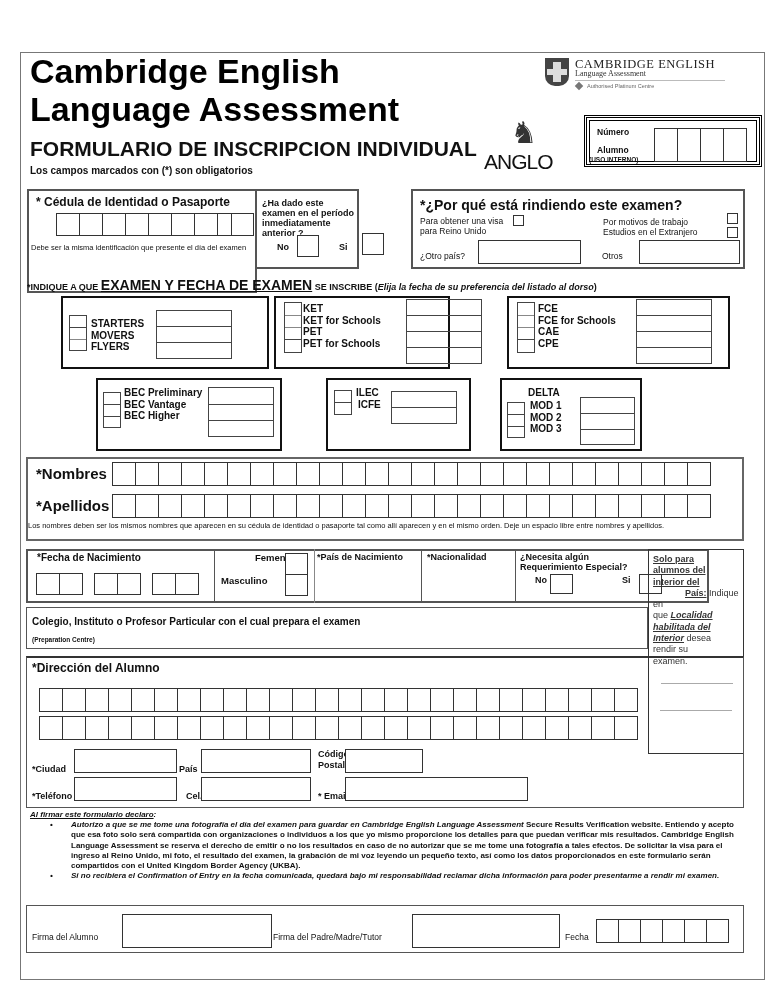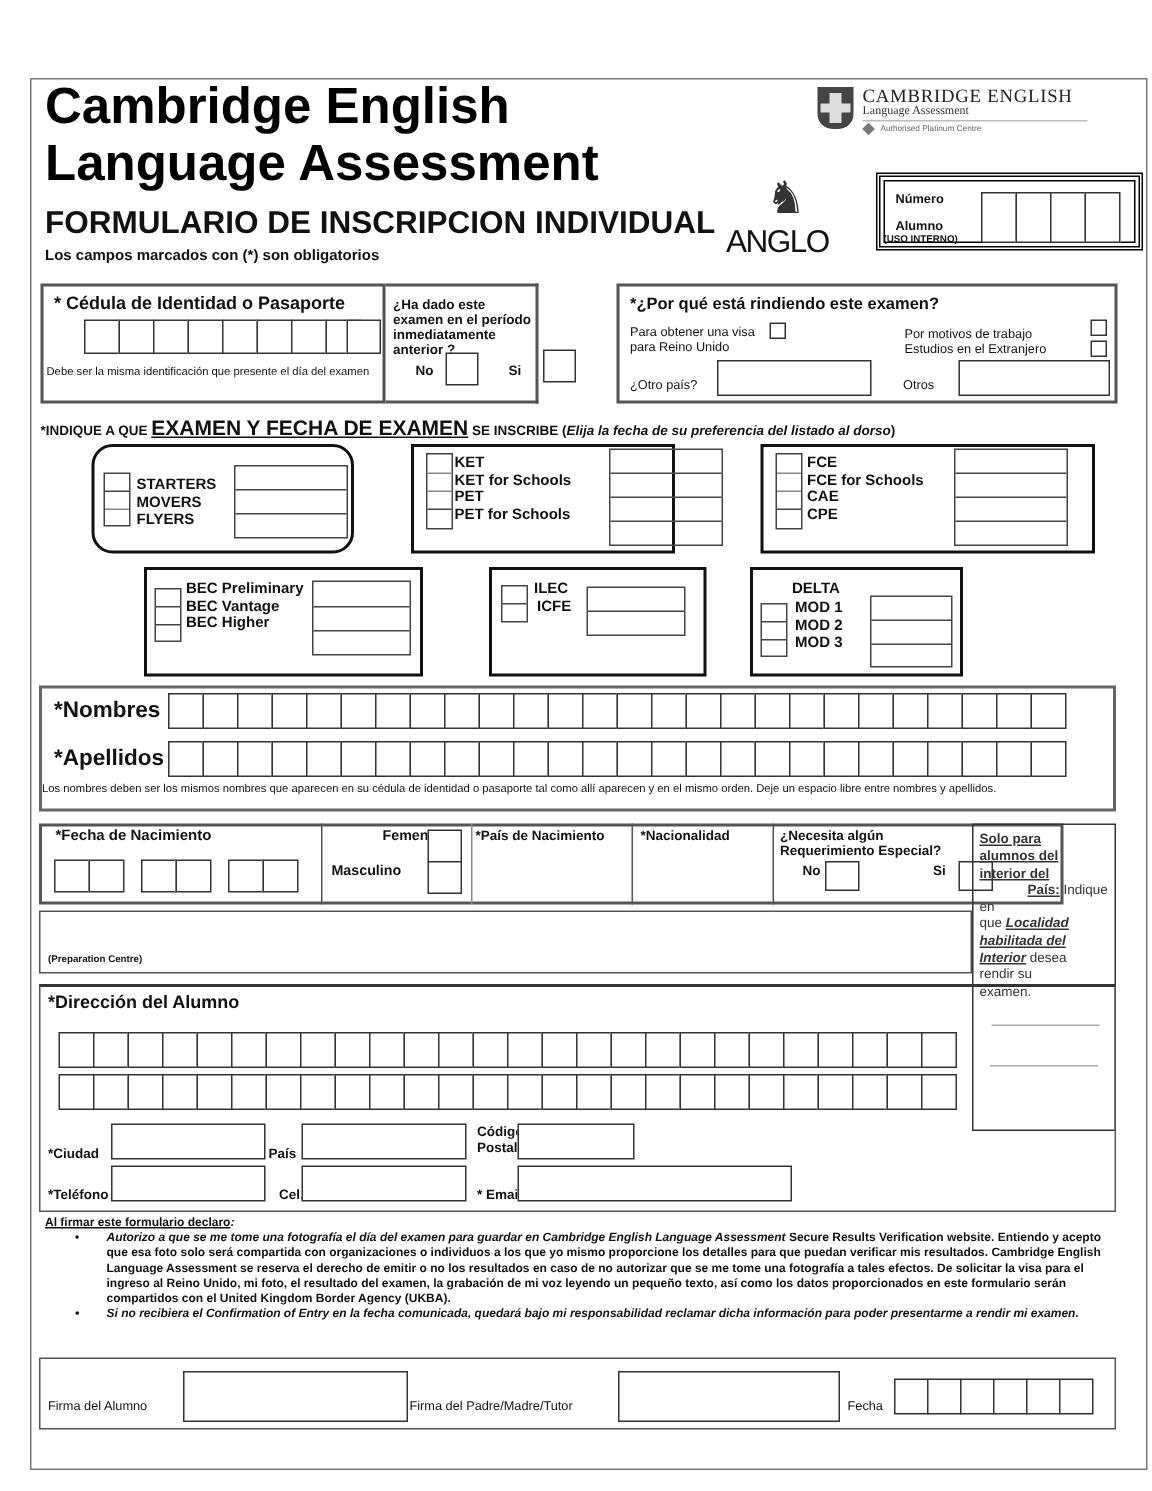--- a/index.html
+++ b/index.html
@@ -32,21 +32,21 @@
   .small { font-size: 8px; }
   .row-cells { display: flex; }
   .row-cells .cell { margin-left: -1px; }
   .chk { width: 11px; height: 11px; border: 1px solid #333; display: inline-block; }
   .exam-item { font-size: 10px; font-weight: bold; line-height: 11.5px; }
   .exam-chk { position: absolute; width: 18px; border: 1px solid #444; }
   .date-stack { position: absolute; border: 1px solid #444; }
   .date-stack div { border-bottom: 1px solid #444; }
   .date-stack div:last-child { border-bottom: none; }
   .decl { left: 30px; top: 810px; width: 720px; font-size: 8px; font-weight: bold; line-height: 10.2px; }
-  .decl-head { text-decoration: underline; }
+  .decl-head { font-style: italic; text-decoration: underline; }
   .decl ul { list-style: none; margin-left: 20px; }
   .decl li { position: relative; padding-left: 21px; }
   .decl li::before { content: "•"; position: absolute; left: 0; top: 0; }
   .it { font-style: italic; }
   .under { text-decoration: underline; }
 </style>
 </head>
 <body>
 
 <div class="abs page-frame"></div>
@@ -75,21 +75,21 @@
   <div class="num-label" style="left:10px;top:27px;">Alumno</div>
   <div class="num-label" style="left:2px;top:38px;font-size:6.5px;">(USO INTERNO)</div>
   <div class="num-cells" id="num-cells">
       <div class="cell" style="width: 24px; height: 34px;"></div>
       <div class="cell" style="width: 24px; height: 34px;"></div>
       <div class="cell" style="width: 24px; height: 34px;"></div>
       <div class="cell" style="width: 24px; height: 34px;"></div>
     </div>
 </div>
 
-<div class="abs box" style="left:27px;top:189px;width:230px;height:80px;border:2px solid #555;">
+<div class="abs box" style="left:27px;top:189px;width:230px;height:104px;border:2px solid #555;">
   <div class="lbl" style="position:absolute;left:7px;top:4px;font-size:12px;">* Cédula de Identidad o Pasaporte</div>
   <div class="row-cells" id="id-cells" style="position:absolute;left:28px;top:22px;">
       <div class="cell" style="width: 24px; height: 23px;"></div>
       <div class="cell" style="width: 24px; height: 23px;"></div>
       <div class="cell" style="width: 24px; height: 23px;"></div>
       <div class="cell" style="width: 24px; height: 23px;"></div>
       <div class="cell" style="width: 24px; height: 23px;"></div>
       <div class="cell" style="width: 24px; height: 23px;"></div>
       <div class="cell" style="width: 24px; height: 23px;"></div>
       <div class="cell" style="width: 24px; height: 23px;"></div>
@@ -98,21 +98,21 @@
   <div class="small" style="position:absolute;left:2px;top:52px;width:220px;font-size:7.5px;line-height:10px;">Debe ser la misma identificación que presente el día del examen</div>
 </div>
 <div class="abs box" style="left:257px;top:189px;width:102px;height:80px;border:2px solid #555;border-left:none;">
   <div class="lbl" style="position:absolute;left:5px;top:7px;font-size:9px;line-height:10px;width:97px;">¿Ha dado este examen en el período inmediatamente anterior ?</div>
   <div class="lbl" style="position:absolute;left:20px;top:51px;font-size:9px;">No</div>
   <div class="cell" style="position:absolute;left:40px;top:44px;width:22px;height:22px;"></div>
   <div class="lbl" style="position:absolute;left:82px;top:51px;font-size:9px;">Si</div>
 </div>
 <div class="abs cell" style="left:362px;top:233px;width:22px;height:22px;"></div>
 <div class="abs box" style="left:411px;top:189px;width:334px;height:80px;border:2px solid #555;">
-  <div class="lbl" style="position:absolute;left:7px;top:6px;font-size:11px;">*¿Por qué está rindiendo este examen?</div>
+  <div class="lbl" style="position:absolute;left:7px;top:6px;font-size:14px;">*¿Por qué está rindiendo este examen?</div>
   <div style="position:absolute;left:7px;top:25px;font-size:8.5px;line-height:10px;">
     <div>Para obtener una visa</div>
     <div>para Reino Unido</div>
   </div>
   <div class="chk" style="position:absolute;left:100px;top:24px;"></div>
   <div style="position:absolute;left:190px;top:26px;font-size:8.5px;line-height:10px;">
     <div>Por motivos de trabajo</div>
     <div>Estudios en el Extranjero</div>
   </div>
   <div class="chk" style="position:absolute;left:314px;top:22px;"></div>
@@ -120,21 +120,21 @@
   <div style="position:absolute;left:7px;top:60px;font-size:8.5px;">¿Otro país?</div>
   <div class="cell" style="position:absolute;left:65px;top:49px;width:103px;height:24px;"></div>
   <div style="position:absolute;left:189px;top:60px;font-size:8.5px;">Otros</div>
   <div class="cell" style="position:absolute;left:226px;top:49px;width:101px;height:24px;"></div>
 </div>
 
 <div class="abs" style="left:27px;top:277px;font-size:9px;font-weight:bold;white-space:nowrap;">
   <span>*INDIQUE A QUE </span><span style="font-size:14px;text-decoration:underline;">EXAMEN Y FECHA DE EXAMEN</span><span> SE INSCRIBE (</span><span class="it">Elija la fecha de su preferencia del listado al dorso</span><span>)</span>
 </div>
 
-<div class="abs thick" style="left:61px;top:296px;width:175px;height:73px;border-width:2px;border-radius:14px;">
+<div class="abs thick" style="left:61px;top:296px;width:208px;height:73px;border-width:2px;">
   <div class="exam-chk" style="left:6px;top:17px;height:36px;">
     <div style="height:12px;border-bottom:1px solid #444;"></div>
       <div style="height:12px;border-bottom:1px solid #888;"></div>
   </div>
   <div class="exam-item" style="position:absolute;left:28px;top:20px;">
     <div>STARTERS</div>
     <div>MOVERS</div>
     <div>FLYERS</div>
   </div>
   <div class="date-stack" style="left:93px;top:12px;width:76px;height:49px;">
@@ -339,20 +339,21 @@
     <div class="lbl under it" style="font-size:9px;">habilitada del</div>
     <div><span class="lbl under it" style="font-size:9px;">Interior</span><span> desea</span></div>
     <div>rendir su</div>
     <div>examen.</div>
   </div>
   <div style="position:absolute;left:12px;top:133px;width:72px;border-top:1px solid #aaa;"></div>
   <div style="position:absolute;left:11px;top:160px;width:72px;border-top:1px solid #aaa;"></div>
 </div>
 
 <div class="abs box" style="left:26px;top:607px;width:622px;height:42px;border:1px solid #555;">
+  <div class="lbl" style="position:absolute;left:5px;top:8px;font-size:10px;">Colegio, Instituto o Profesor Particular con el cual prepara el examen</div>
   <div class="lbl" style="position:absolute;left:5px;top:28px;font-size:6.5px;">(Preparation Centre)</div>
 </div>
 
 <div class="abs box" style="left:26px;top:656px;width:718px;height:152px;border:1px solid #555;border-top:2px solid #333;">
   <div class="lbl" style="position:absolute;left:5px;top:3px;font-size:12px;">*Dirección del Alumno</div>
   <div class="row-cells" id="addr1-cells" style="position:absolute;left:13px;top:30px;">
       <div class="cell" style="width: 24px; height: 24px;"></div>
       <div class="cell" style="width: 24px; height: 24px;"></div>
       <div class="cell" style="width: 24px; height: 24px;"></div>
       <div class="cell" style="width: 24px; height: 24px;"></div>

